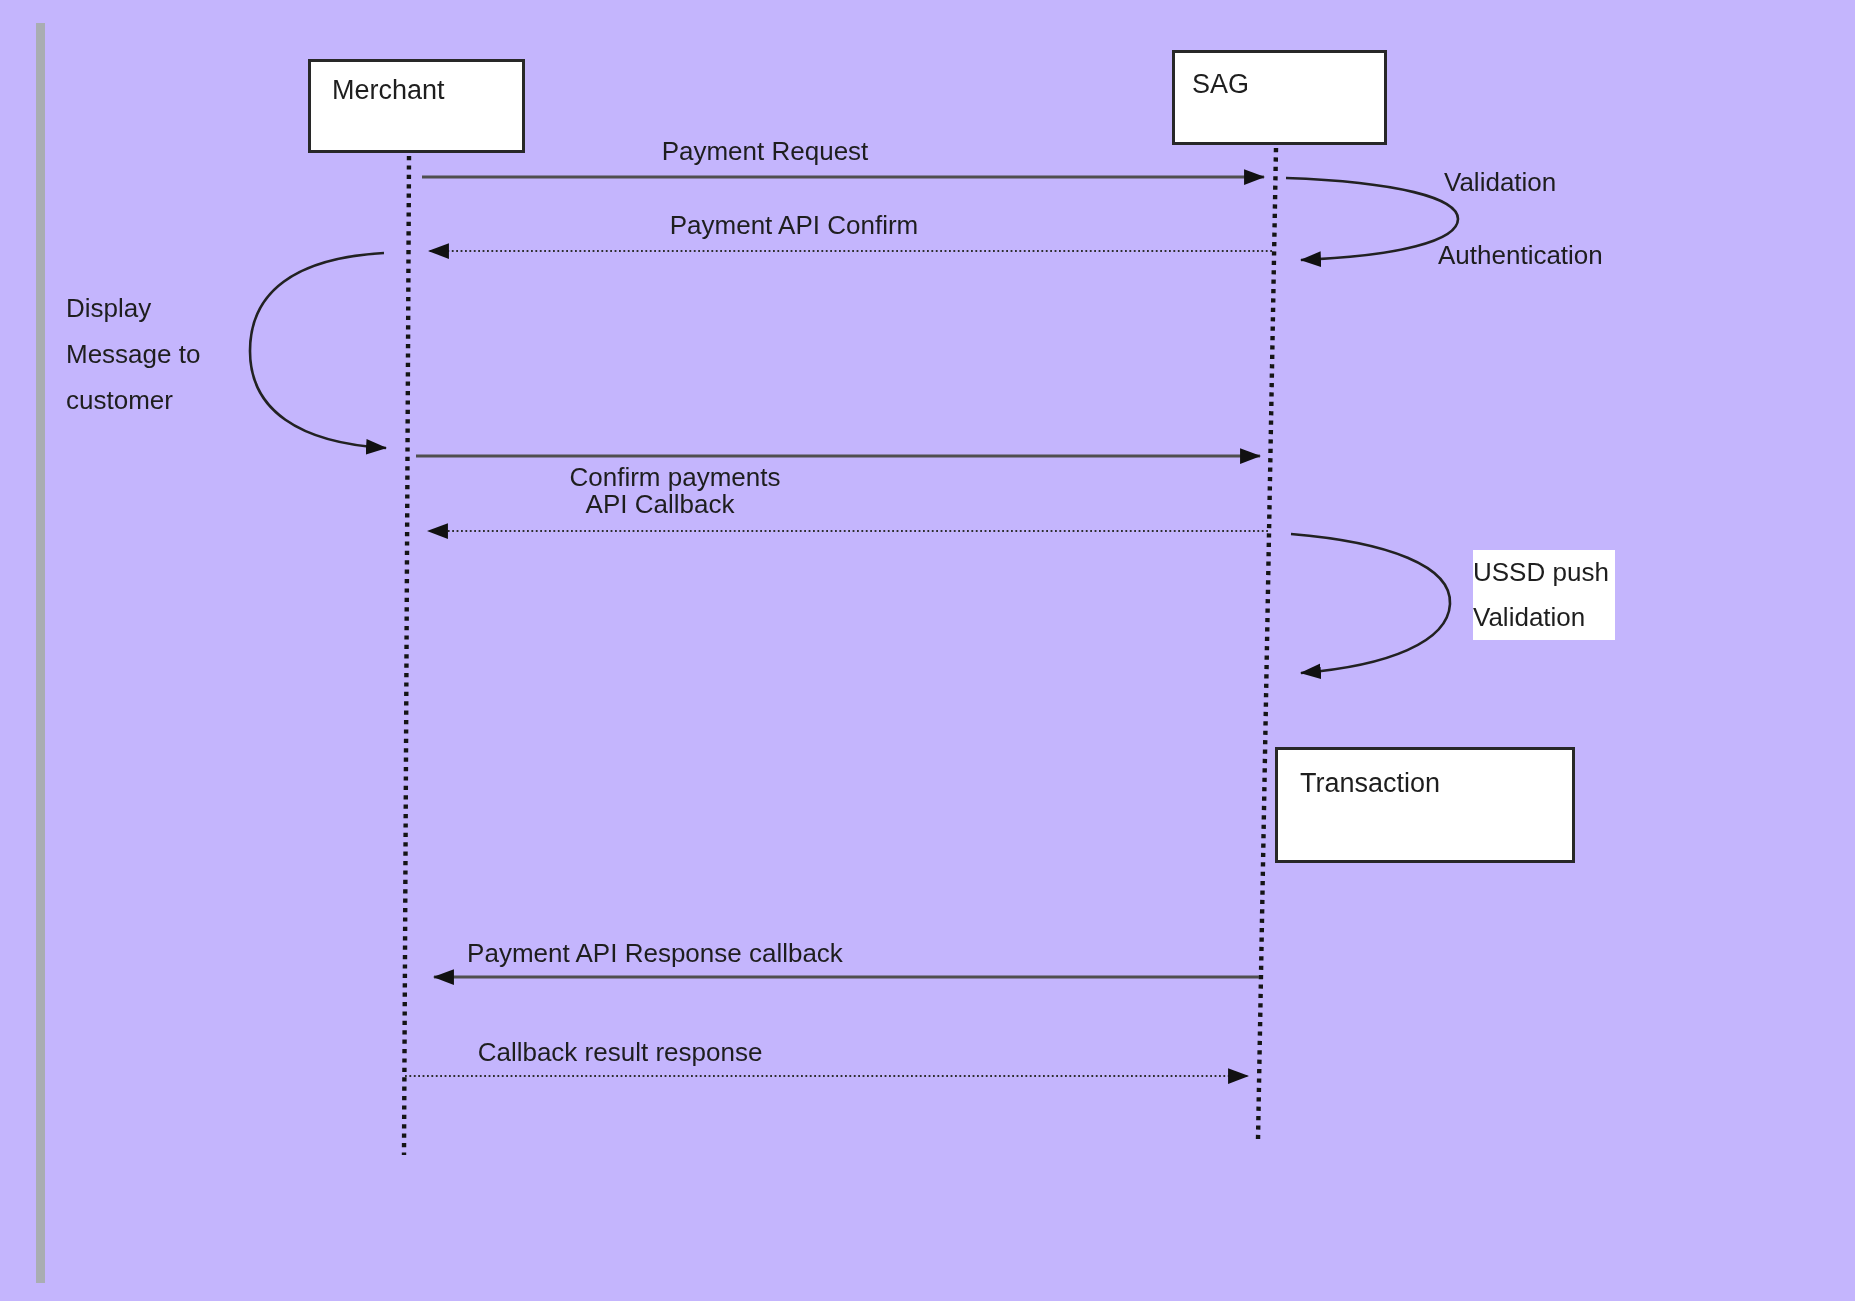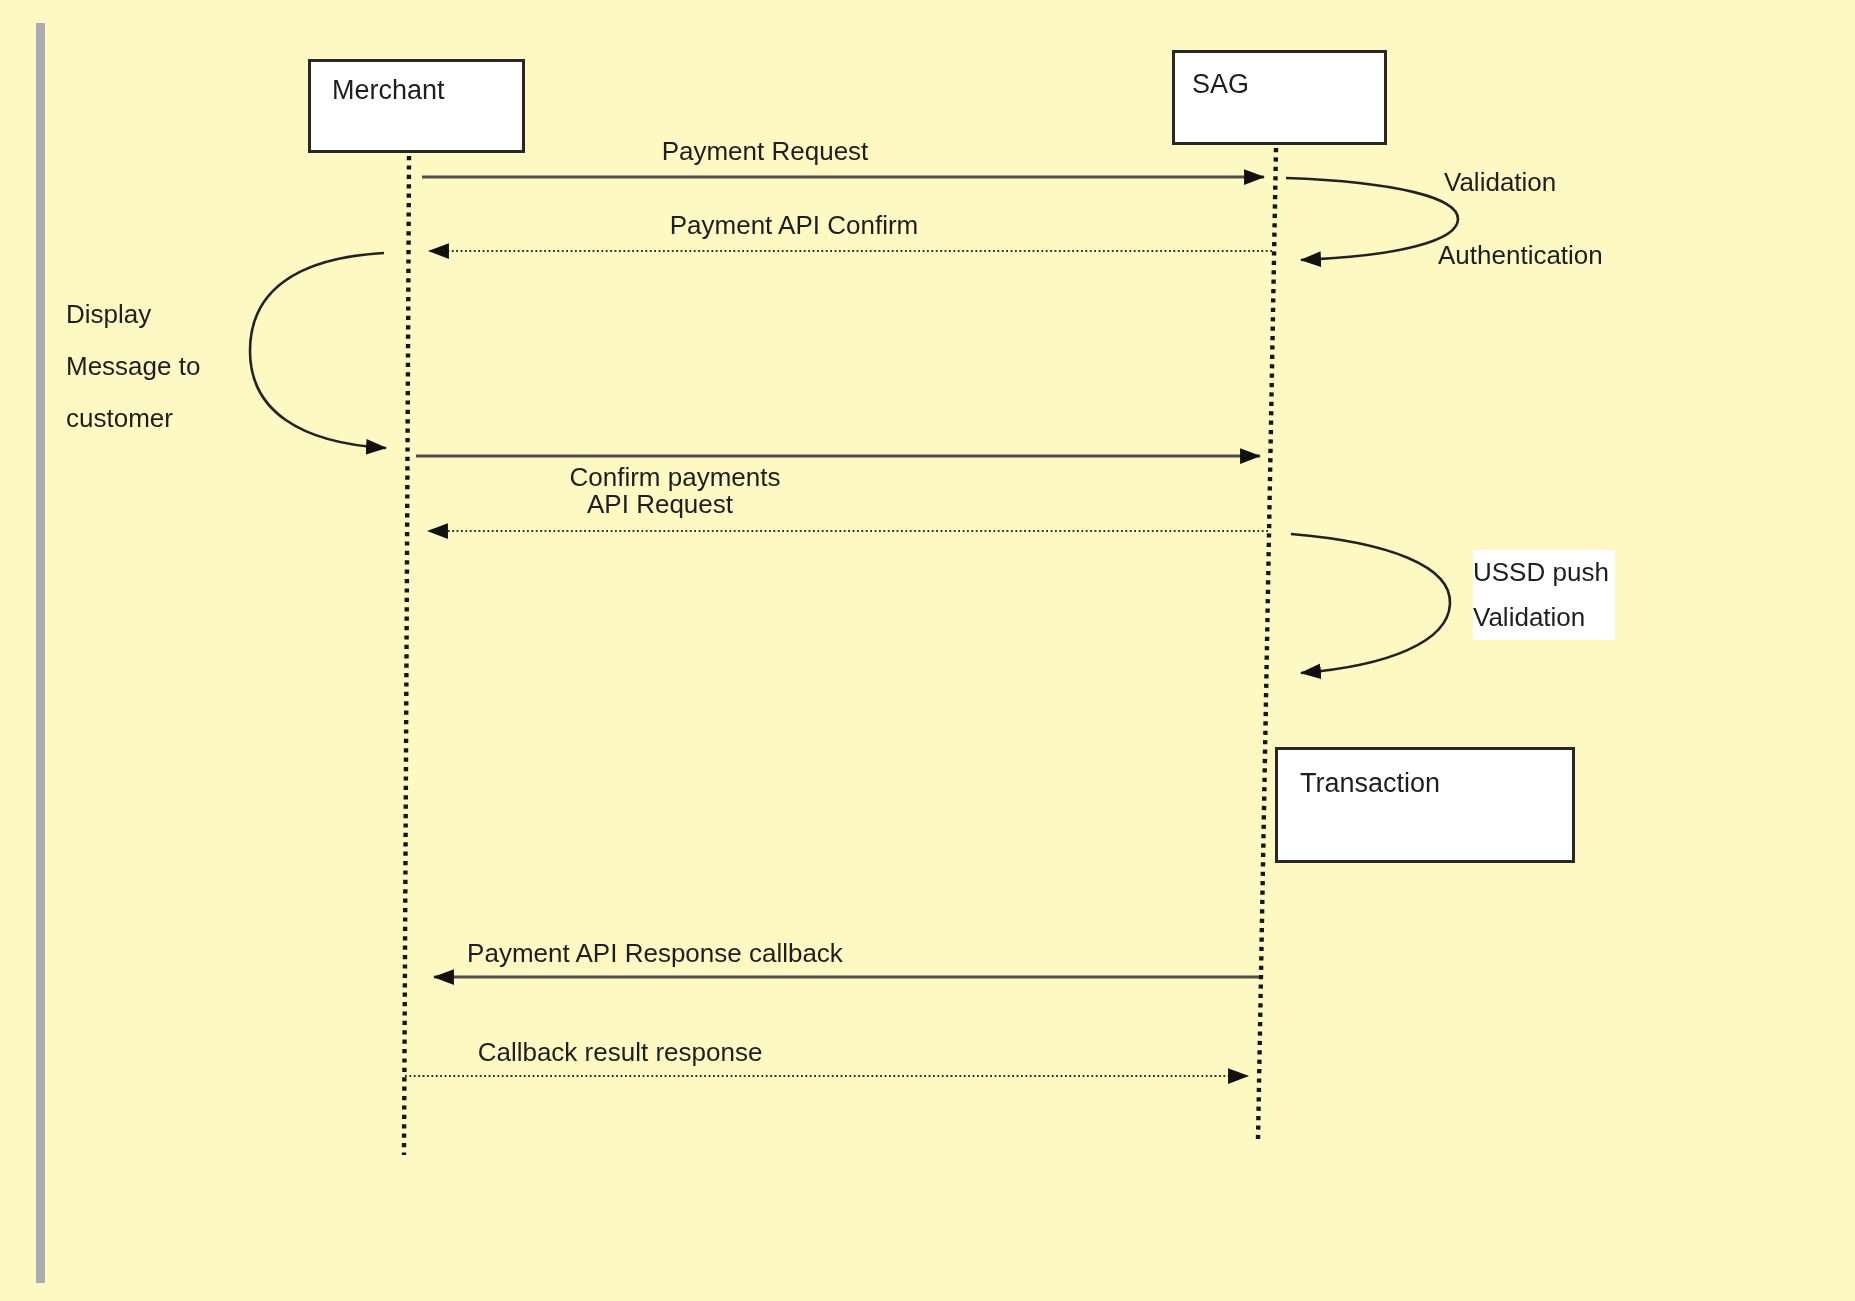--- a/index.html
+++ b/index.html
@@ -4,21 +4,21 @@
 <style>
   html, body {
     margin: 0;
     padding: 0;
     background: #ffffff;
   }
   .canvas {
     position: relative;
     width: 1855px;
     height: 1301px;
-    background: #fef9c3;
+    background: #c4b5fd;
     overflow: hidden;
     font-family: "Liberation Sans", sans-serif;
     color: #1e1e1e;
   }
   .margin-rule {
     position: absolute;
     left: 36px;
     top: 23px;
     width: 9px;
     height: 1260px;
@@ -92,21 +92,21 @@
   }
   .stacked {
     position: absolute;
     font-size: 26px;
     z-index: 3;
   }
   .stacked .ln {
     display: block;
     white-space: nowrap;
   }
-  .merchant-note .ln { line-height: 46px; margin-top: 6px; }
+  .merchant-note .ln { line-height: 46px; }
   .ussd-note .ln {
     line-height: 45px;
     background: #ffffff;
     padding-right: 6px;
   }
 </style>
 </head>
 <body>
 
 <div class="canvas">
@@ -143,21 +143,21 @@
     <span class="actor-label">SAG</span>
   </div>
 
   <div class="note-box">
     <span class="ln" style="display:block">Transaction</span>
   </div>
 
   <div class="msg-label" style="left:765px; top:136px;">Payment Request</div>
   <div class="msg-label" style="left:794px; top:210px;">Payment API Confirm</div>
   <div class="msg-label" style="left:675px; top:414px;margin-top:48px;">Confirm payments</div>
-  <div class="msg-label" style="left:660px; top:489px;">API Request</div>
+  <div class="msg-label" style="left:660px; top:489px;">API Callback</div>
   <div class="msg-label" style="left:655px; top:938px;">Payment API Response callback</div>
   <div class="msg-label" style="left:620px; top:1037px;">Callback result response</div>
 
   <div class="side-label" style="left:1444px; top:167px;">Validation</div>
   <div class="side-label" style="left:1438px; top:240px;">Authentication</div>
 
   <div class="stacked merchant-note" style="left:66px; top:285px;">
     <span class="ln">Display</span>
     <span class="ln">Message to</span>
     <span class="ln">customer</span>

